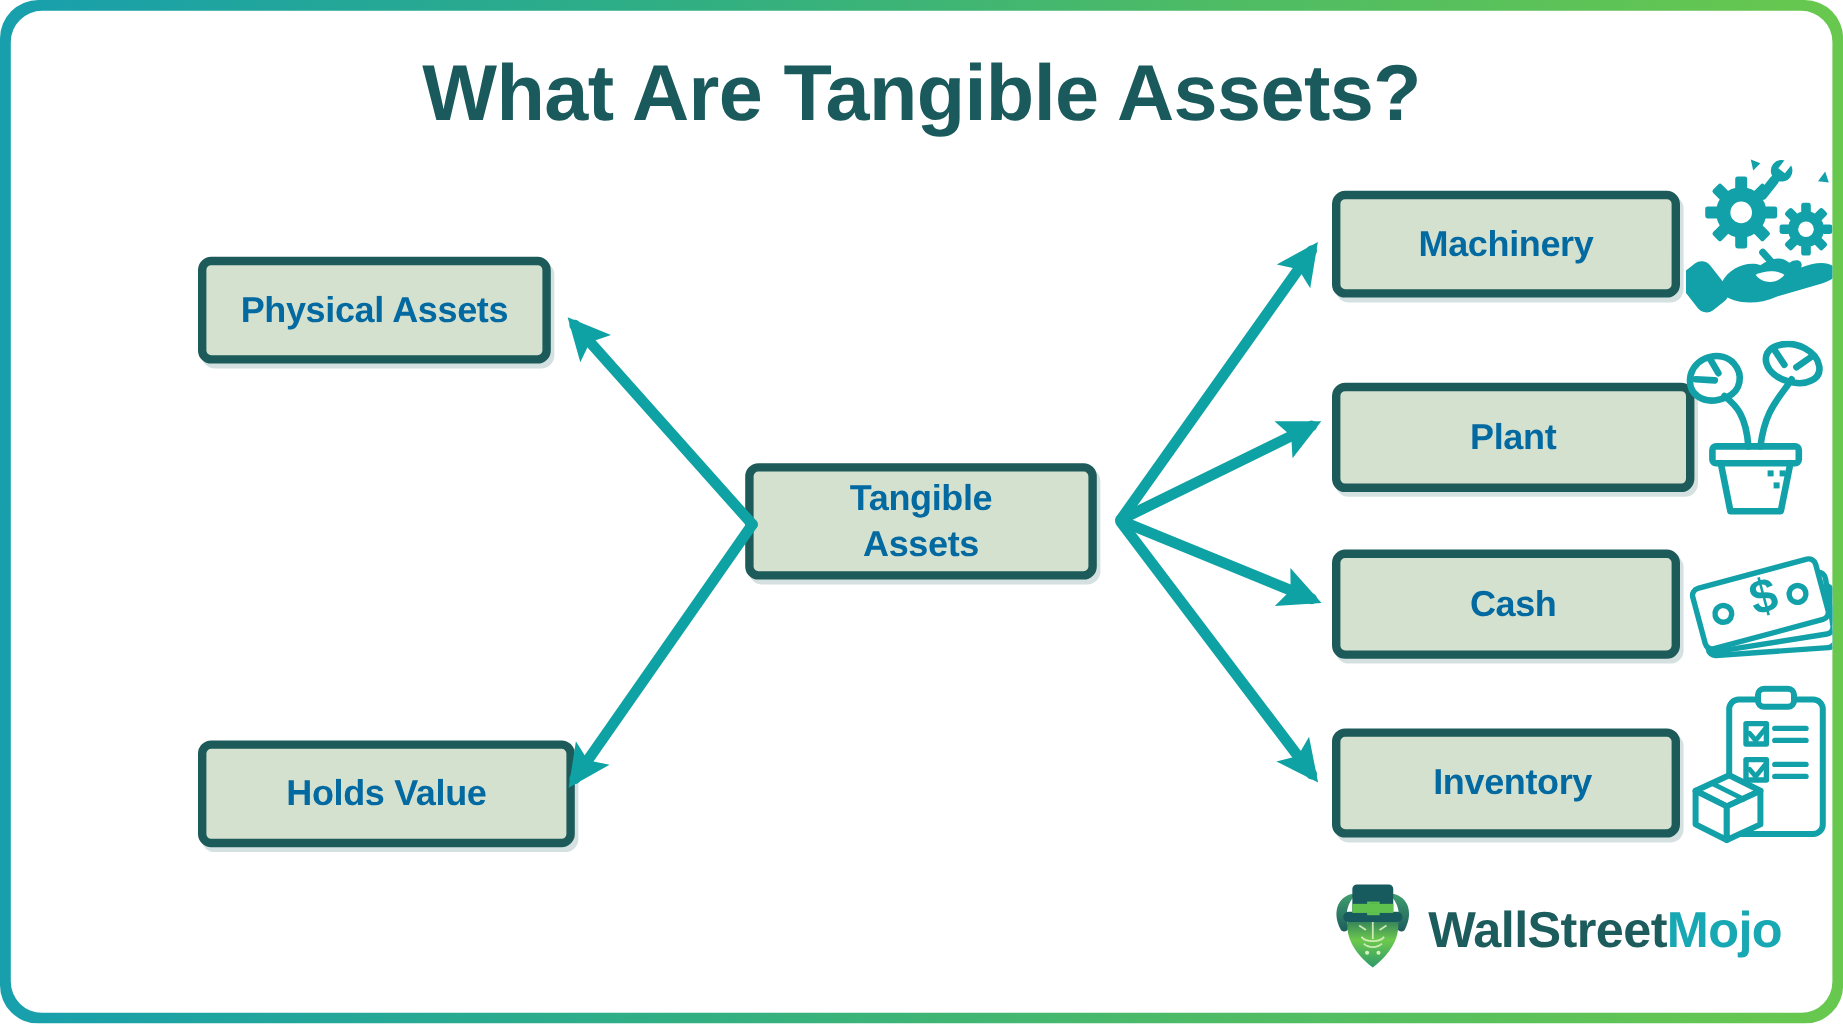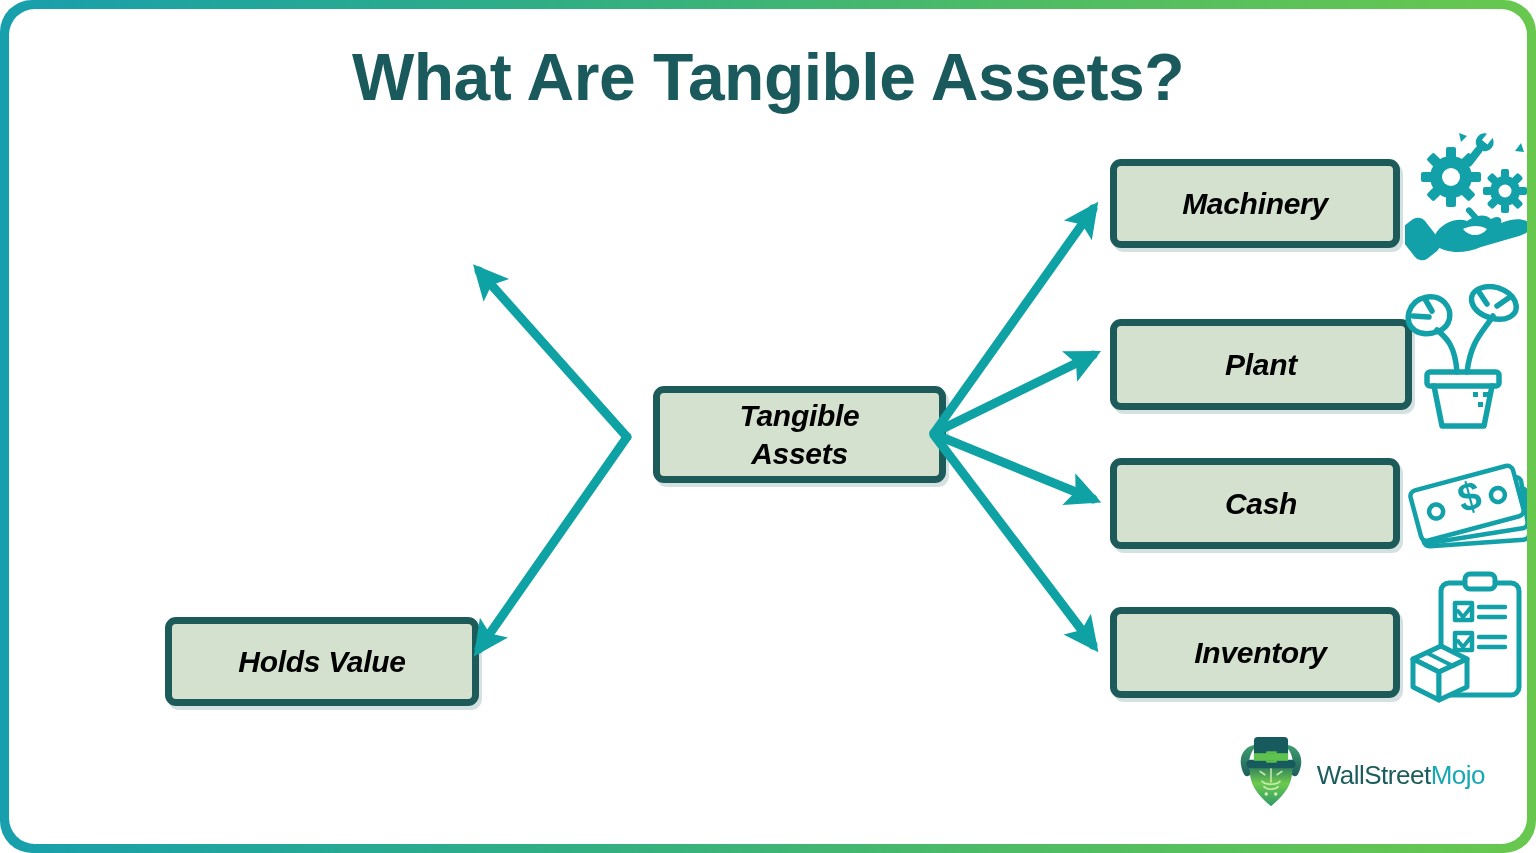--- a/index.html
+++ b/index.html
@@ -14,32 +14,31 @@
     background:#ffffff;border-radius:26px;overflow:hidden;
   }
   .title{
     position:absolute;left:0;right:0;top:30px;margin:0;text-align:center;
     font-size:66px;font-weight:800;letter-spacing:-0.5px;color:#1a5a5c;
   }
   .node{
     position:absolute;box-sizing:border-box;z-index:2;
     background:#d5e1cf;border:7px solid #1d5b5b;border-radius:11px;
     display:flex;align-items:center;justify-content:center;text-align:center;
-    color:#000000;font-weight:800;font-size:30px;letter-spacing:-0.3px;
+    color:#0369a1;font-weight:800;font-size:30px;letter-spacing:-0.3px;
     box-shadow:3px 4px 0 rgba(23,90,90,0.18);
-    font-style:italic;
   }
   .node .lbl{white-space:pre-line;line-height:1.25;}
   .arrows{position:absolute;left:0;top:0;z-index:3;pointer-events:none;}
   .icon{position:absolute;z-index:2;}
   .logo{
     position:absolute;right:42px;bottom:30px;z-index:2;
     display:flex;align-items:center;gap:10px;
   }
-  .logo-text{font-size:26px;font-weight:400;letter-spacing:-0.5px;}
+  .logo-text{font-size:42px;font-weight:700;letter-spacing:-0.5px;}
   .logo-first{color:#1d5c5c;}
   .logo-second{color:#18a8b4;}
 </style>
 </head>
 <body>
 
 <div class="frame">
   <div class="inner">
 
     <h1 class="title">What Are Tangible Assets?</h1>
@@ -53,25 +52,28 @@
       <g stroke="#0fa2a4" stroke-width="9" stroke-linecap="round" fill="none">
         <line x1="618" y1="428" x2="470" y2="262" marker-end="url(#ah)"></line>
         <line x1="618" y1="428" x2="470" y2="640" marker-end="url(#ah)"></line>
         <line x1="925" y1="424" x2="1084" y2="200" marker-end="url(#ah)"></line>
         <line x1="925" y1="424" x2="1084" y2="346" marker-end="url(#ah)"></line>
         <line x1="925" y1="425" x2="1084" y2="490" marker-end="url(#ah)"></line>
         <line x1="925" y1="426" x2="1084" y2="636" marker-end="url(#ah)"></line>
       </g>
     </svg>
 
-    <div class="node" style="left:644px;top:377px;width:293px;height:97px;">
+    <div class="node" style="left:612px;top:377px;width:293px;height:97px;">
       <span class="lbl">Tangible
 Assets</span>
     </div>
 
+    <div class="node" style="left:156px;top:205px;width:294px;height:89px;">
+      <span class="lbl">Physical Assets</span>
+    </div>
 
     <div class="node" style="left:156px;top:608px;width:314px;height:89px;">
       <span class="lbl">Holds Value</span>
     </div>
 
     <div class="node" style="left:1101px;top:150px;width:290px;height:89px;">
       <span class="lbl">Machinery</span>
     </div>
 
     <div class="node" style="left:1101px;top:310px;width:302px;height:91px;">

